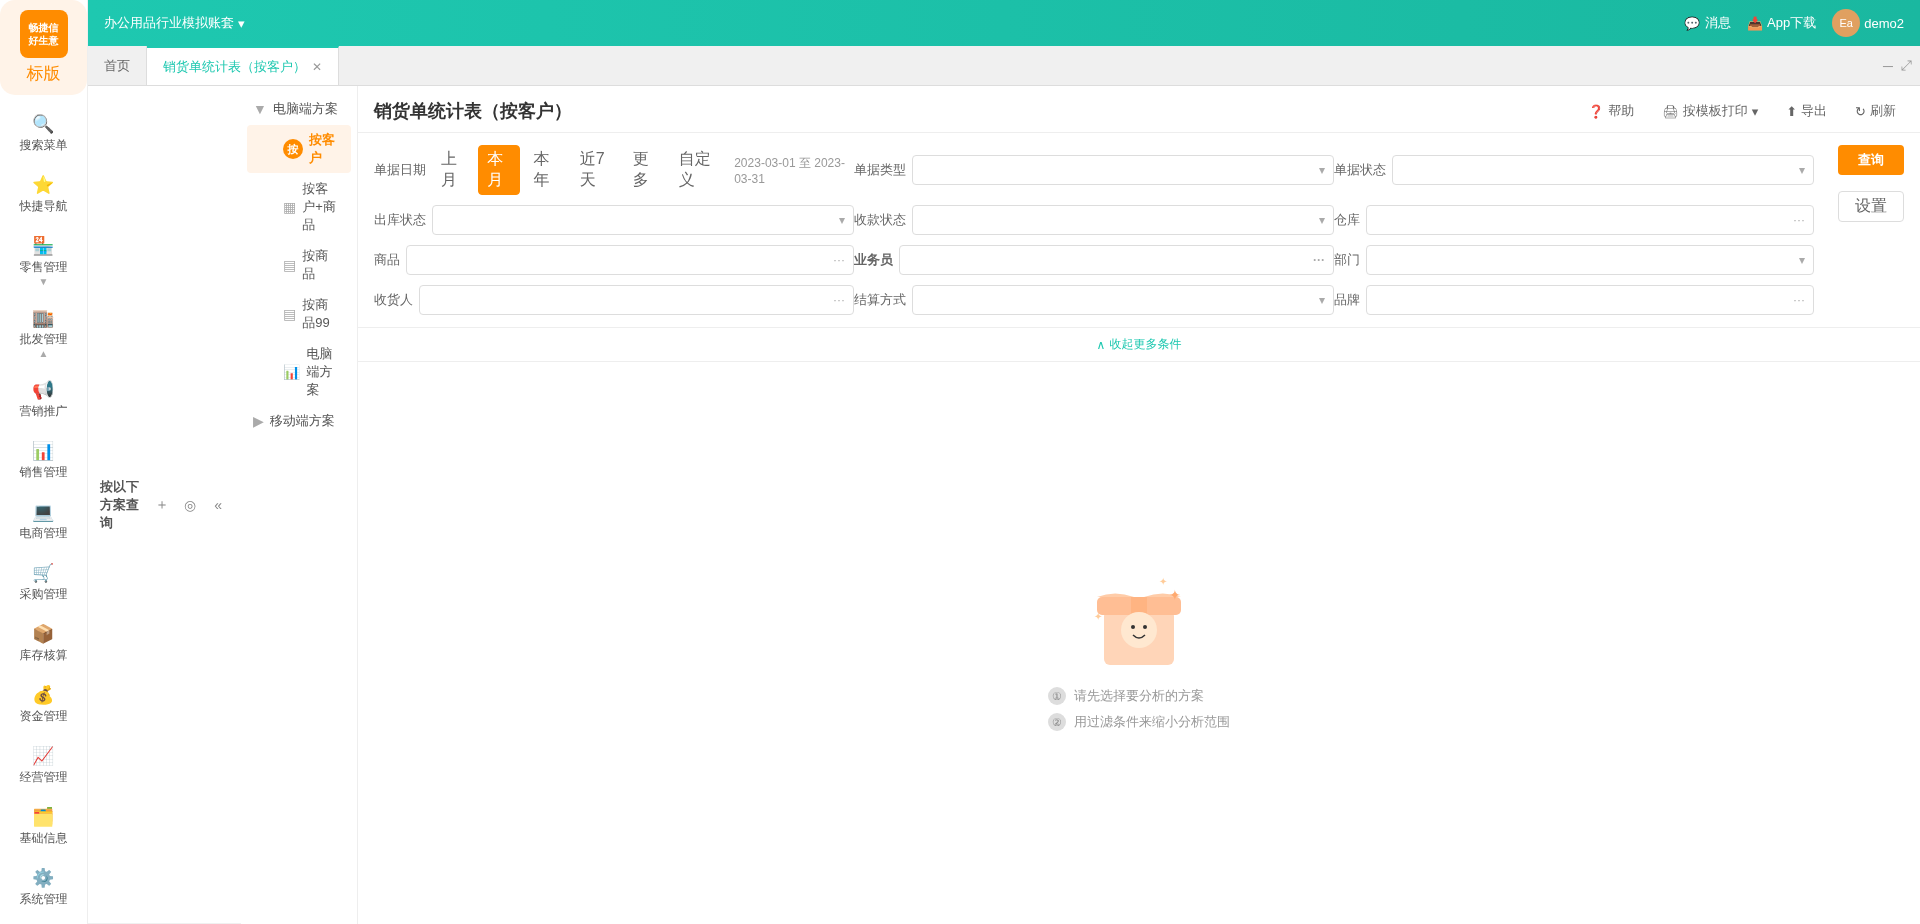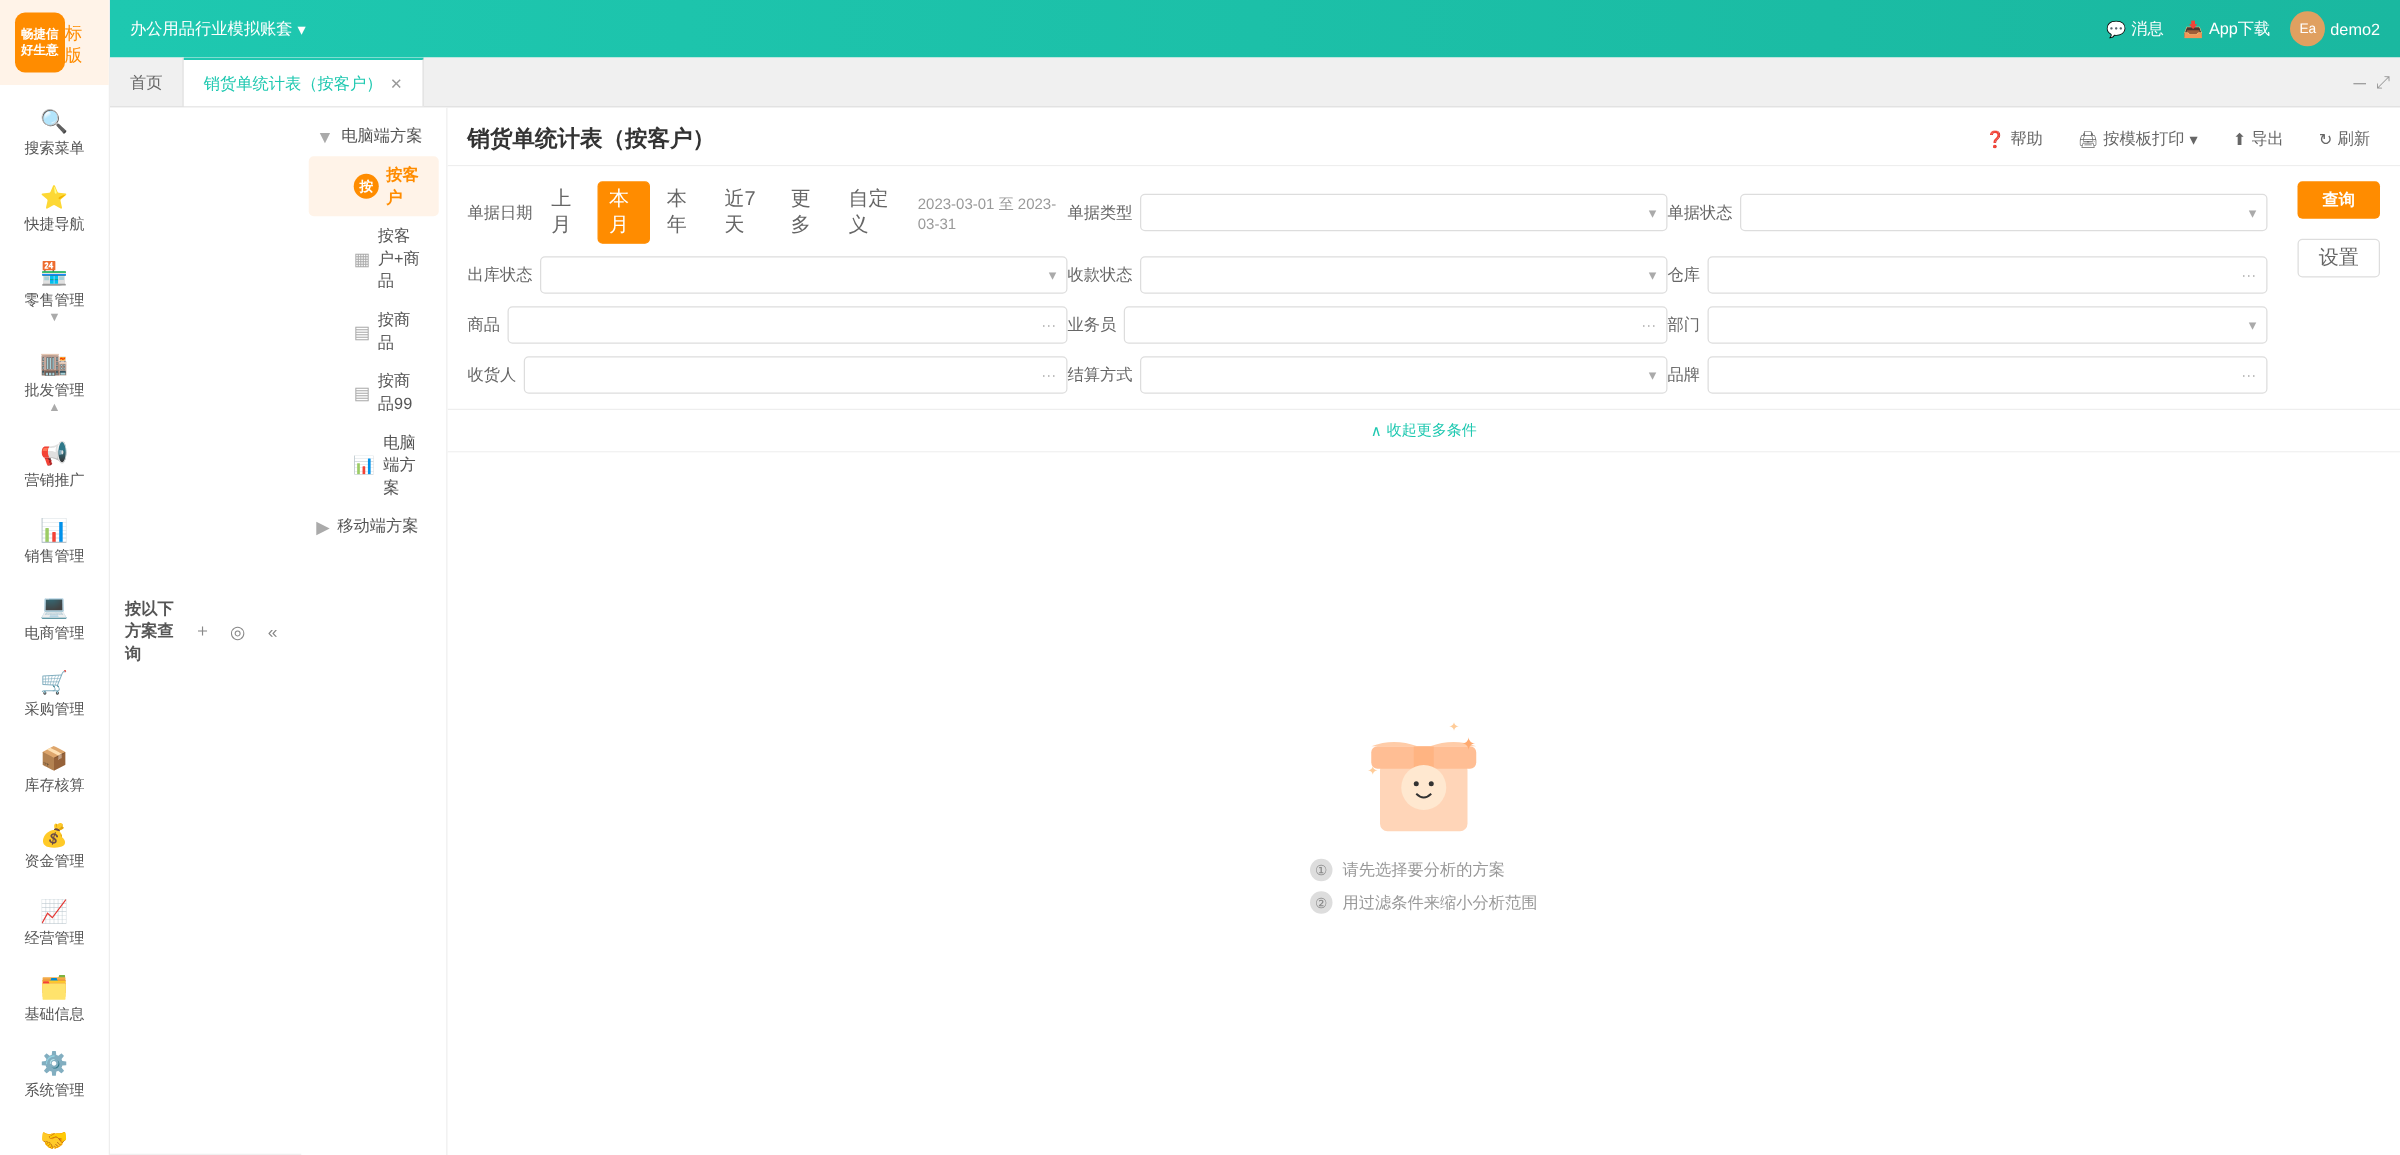--- a/index.html
+++ b/index.html
@@ -1,22 +1,22 @@
 <!DOCTYPE html>
 <html><head>
   <meta charset="utf-8">
   <style>
     * { box-sizing: border-box; margin: 0; padding: 0; font-family: 'Microsoft YaHei', Arial, sans-serif; }
     body { background: #f5f5f5; font-size: 13px; color: #333; display: flex; height: 924px; overflow: hidden; }
 
     
     .sidebar { width: 88px; background: #fff; display: flex; flex-direction: column; align-items: center; border-right: 1px solid #eee; flex-shrink: 0; }
-    .sidebar-logo { width: 100%; padding: 10px 12px; display: flex; align-items: center; background: #fff3e8; }
+    .sidebar-logo { width: 100%; padding: 10px 12px; display: flex; flex-direction: column; align-items: center; background: #fff3e8; border-radius: 15px; }
     .logo-icon { width: 48px; height: 48px; background: #ff8c00; border-radius: 8px; display: flex; align-items: center; justify-content: center; color: #fff; font-size: 10px; font-weight: bold; text-align: center; line-height: 1.3; }
-    .logo-label { font-size: 14px; color: #ff8c00; margin-top: 4px; }
+    .logo-label { font-size: 17px; color: #ff8c00; margin-top: 4px; }
     .sidebar-nav { width: 100%; display: flex; flex-direction: column; align-items: center; flex: 1; overflow-y: auto; padding-top: 8px; }
     .sidebar-item { width: 100%; display: flex; flex-direction: column; align-items: center; padding: 10px 0; cursor: pointer; color: #555; font-size: 12px; }
     .sidebar-item .icon-box { font-size: 18px; margin-bottom: 2px; }
 
     
     .main { flex: 1; display: flex; flex-direction: column; overflow: hidden; }
 
     
     .header { height: 46px; background: linear-gradient(90deg, #1ec8b0, #1ab8a0); display: flex; align-items: center; padding: 0 16px; gap: 16px; flex-shrink: 0; }
     .header-dropdown { color: #fff; font-size: 13px; display: flex; align-items: center; gap: 4px; cursor: pointer; }
@@ -325,21 +325,21 @@
             </div>
 
             <div class="filter-row">
               <div class="filter-cell" style="flex:1;">
                 <span class="filter-cell-label">商品</span>
                 <div class="filter-select">
                   <span class="placeholder"></span>
                   <span class="select-arrow">···</span>
                 </div>
               </div>
-              <div class="filter-cell" style="flex:1;">
+              <div class="filter-cell" style="flex:1;font-weight:bold;">
                 <span class="filter-cell-label">业务员</span>
                 <div class="filter-select">
                   <span class="placeholder"></span>
                   <span class="select-arrow">···</span>
                 </div>
               </div>
               <div class="filter-cell" style="flex:1;">
                 <span class="filter-cell-label">部门</span>
                 <div class="filter-select">
                   <span class="placeholder"></span>

